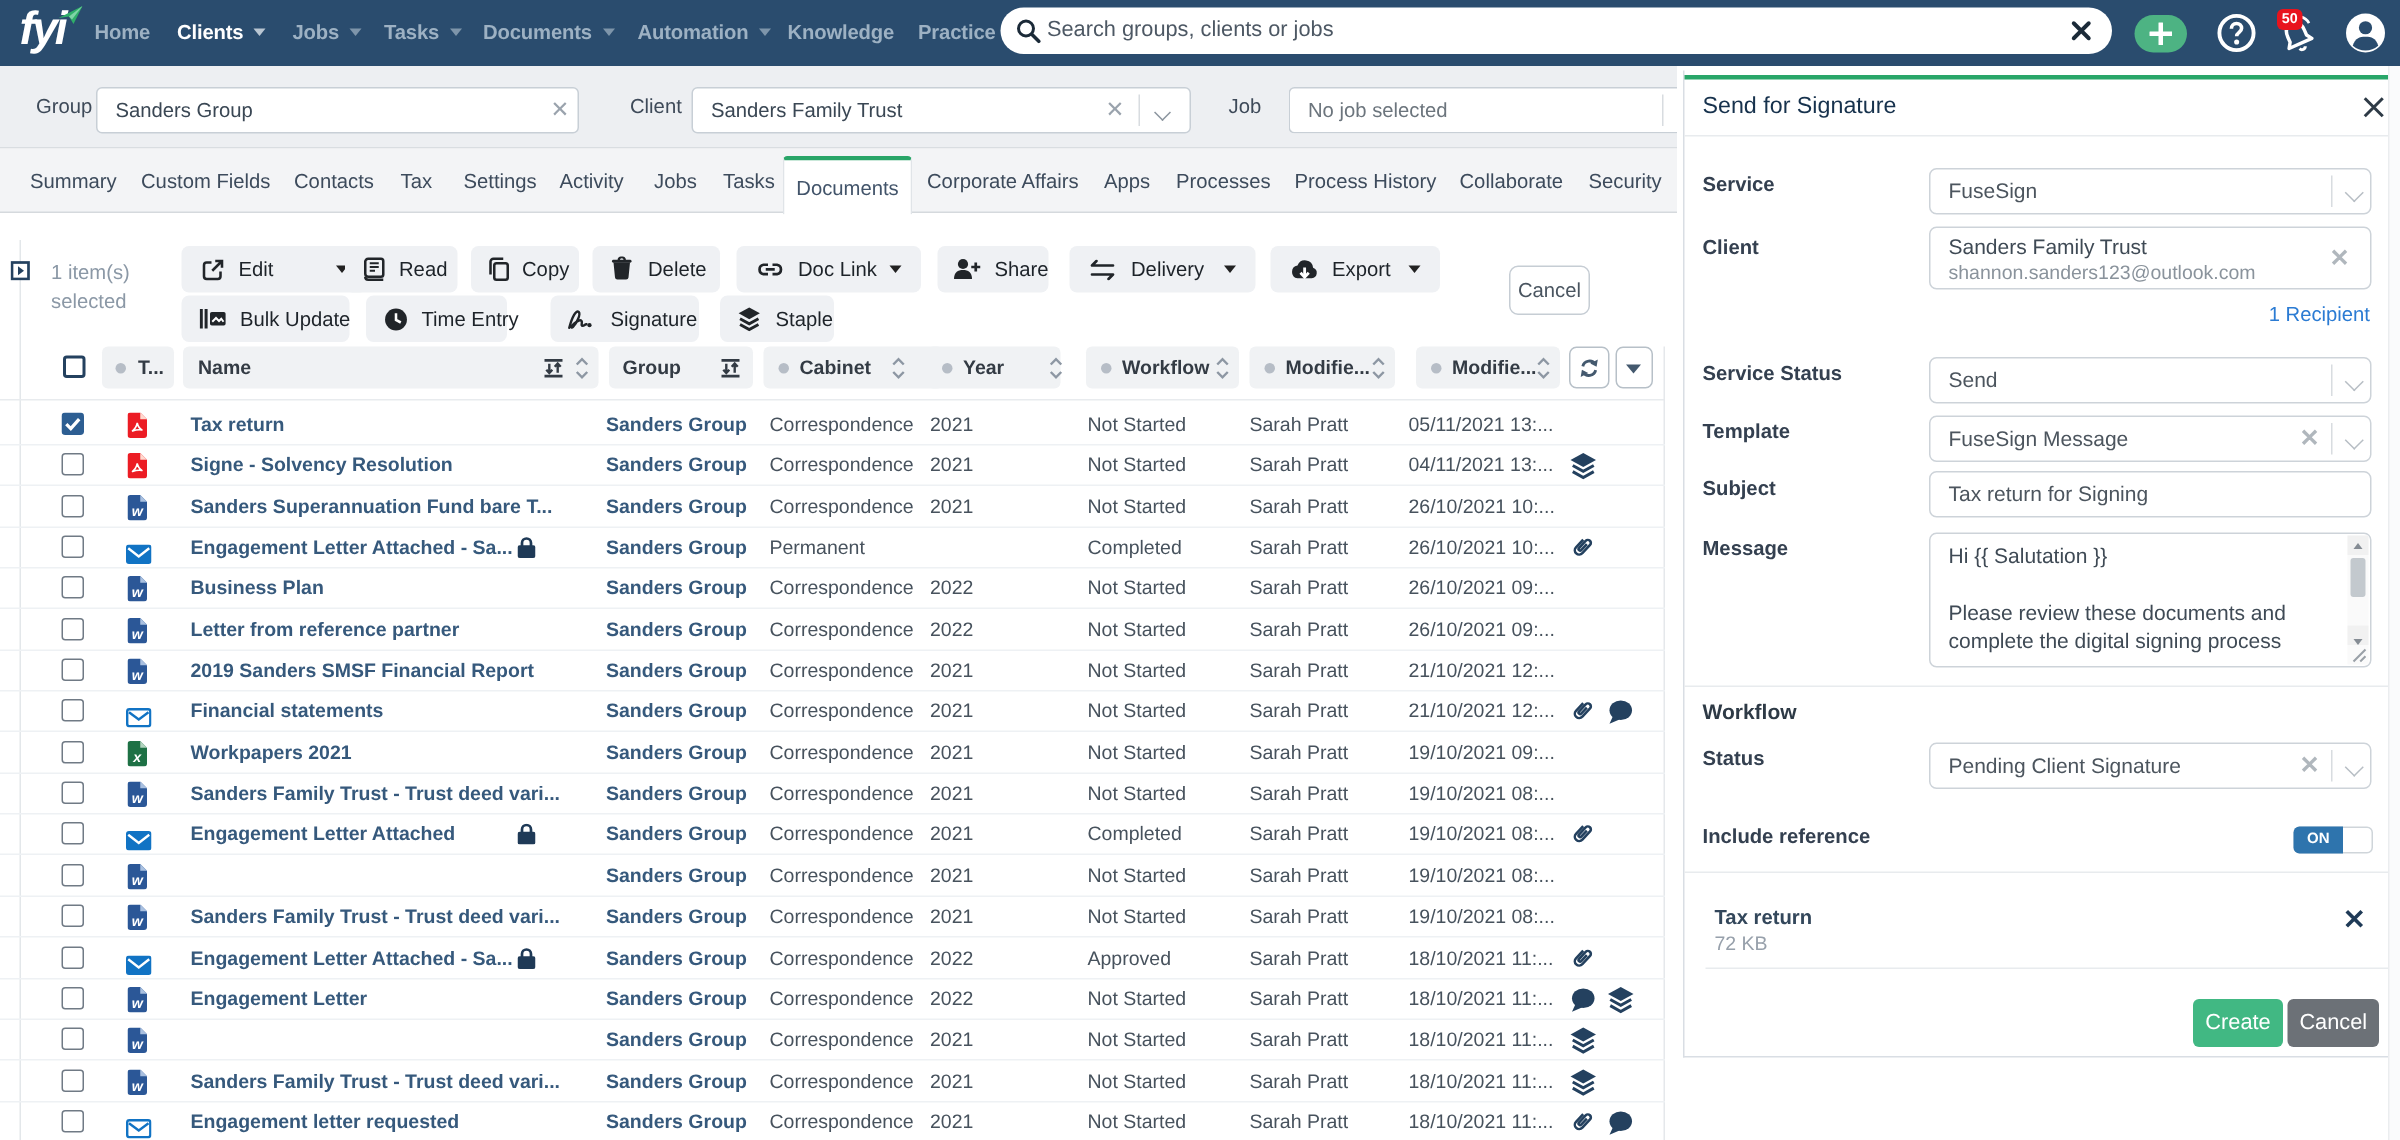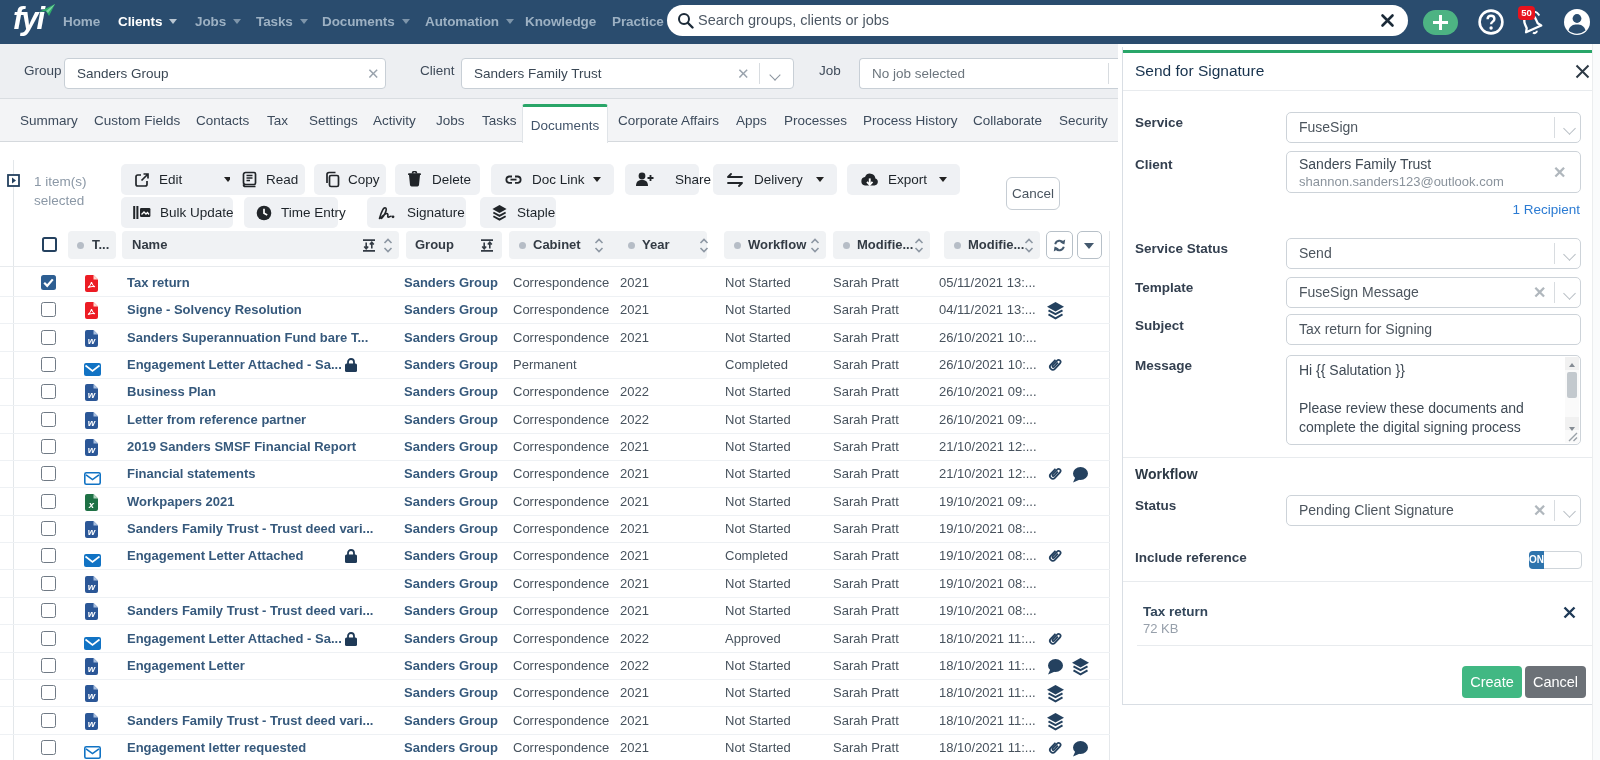--- a/index.html
+++ b/index.html
@@ -154,21 +154,21 @@
       <g fill="none" stroke="#212529" stroke-width="1.8">
         <path d="M8 3.5 H5 A3.2 3.2 0 0 0 5 9.8 H8"></path>
         <path d="M11 3.5 H14 A3.2 3.2 0 0 1 14 9.8 H11"></path>
         <path d="M6.5 6.6 H12.5"></path>
       </g>
     </svg><span style="margin-left:41px">Doc Link</span><span class="bcar" style="position:absolute;right:13px;top:13px"></span></div>
 <div class="tbtn" style="left:625px;top:164px;width:74px"><svg class="abs" style="left:10px;top:7px" width="19" height="16" viewBox="0 0 19 16">
       <circle cx="7" cy="5" r="3.4" fill="#212529"></circle>
       <path d="M1 15 C1 10.5 3.5 9 7 9 C10.5 9 13 10.5 13 15 Z" fill="#212529"></path>
       <path d="M15.5 4 V10 M12.5 7 H18.5" stroke="#212529" stroke-width="1.8"></path>
-    </svg><span style="margin-left:50px">Share</span></div>
+    </svg><span style="margin-left:38px">Share</span></div>
 <div class="tbtn" style="left:713px;top:164px;width:124px"><svg class="abs" style="left:13px;top:9px" width="18" height="14" viewBox="0 0 18 14">
       <g fill="none" stroke="#212529" stroke-width="1.8" stroke-linecap="round" stroke-linejoin="round">
         <path d="M5 1 L2 4 L16 4"></path>
         <path d="M13 13 L16 10 L2 10"></path>
       </g>
     </svg><span style="margin-left:41px">Delivery</span><span class="bcar" style="position:absolute;right:13px;top:13px"></span></div>
 <div class="tbtn" style="left:847px;top:164px;width:113px"><svg class="abs" style="left:13px;top:8px" width="19" height="15" viewBox="0 0 19 15">
       <path d="M5 13.5 A4.3 4.3 0 0 1 5 5 A5.4 5.4 0 0 1 15.4 6.5 A3.6 3.6 0 0 1 14.5 13.5 Z" fill="#212529"></path>
       <path d="M9.75 6.4 V12" stroke="#fff" stroke-width="1.9"></path>
       <path d="M7 9.8 L9.75 12.8 L12.5 9.8" fill="none" stroke="#fff" stroke-width="1.9"></path>
@@ -614,21 +614,21 @@
           <path d="M10 2 L2 10 M10 6.5 L6.5 10" stroke="#9aa1a8" stroke-width="1.4"></path>
         </svg>
   </div>
  </div>
  <div class="pdiv" style="top:410px"></div>
  <div class="plab" style="top:419px;font-size:14px;color:#2e3a46">Workflow</div>
  <div class="plab" style="top:451px">Status</div>
  <div class="psel" style="top:448px">Pending Client Signature<span class="sx" style="left:246px">✕</span><span class="ssep" style="left:267px"></span><span class="scar" style="left:278px"></span></div>
  <div class="plab" style="top:503px">Include reference</div>
  <div class="abs" style="left:406px;top:504px;width:53px;height:18px;border:1px solid #cfd5da;border-radius:4px;background:#fff">
-  <div class="abs" style="left:-1px;top:-1px;width:15px;height:18px;background:#2e74ad;border-radius:4px 0 0 4px;color:#fff;font-size:10px;font-weight:700;text-align:left;line-height:18px">ON</div>
+  <div class="abs" style="left:-1px;top:-1px;width:33px;height:18px;background:#2e74ad;border-radius:4px 0 0 4px;color:#fff;font-size:10px;font-weight:700;text-align:center;line-height:18px">ON</div>
  </div>
  <div class="pdiv" style="top:534px"></div>
  <div class="abs" style="left:20px;top:557px;font-size:13.5px;font-weight:700;color:#33475b">Tax return</div>
  <div class="abs" style="left:20px;top:574px;font-size:13px;color:#97a0ab">72 KB</div>
  <svg class="abs" style="left:440px;top:559px" width="13" height="13" viewBox="0 0 13 13">
       <path d="M1.5 1.5 L11.5 11.5 M11.5 1.5 L1.5 11.5" stroke="#1f3a57" stroke-width="2.4"></path>
     </svg>
  <div class="pdiv" style="top:598px;left:14px;width:456px"></div>
  <div class="abs" style="left:339px;top:619px;width:60px;height:32px;background:#41b883;border-radius:4px;color:#fff;font-size:14.5px;text-align:center;line-height:32px">Create</div>
  <div class="abs" style="left:402px;top:619px;width:61px;height:32px;background:#6c7177;border-radius:4px;color:#fff;font-size:14.5px;text-align:center;line-height:32px">Cancel</div>

